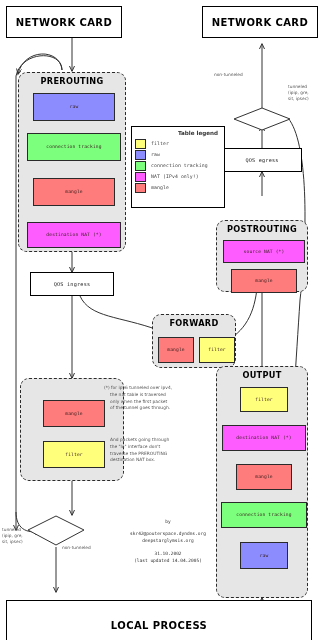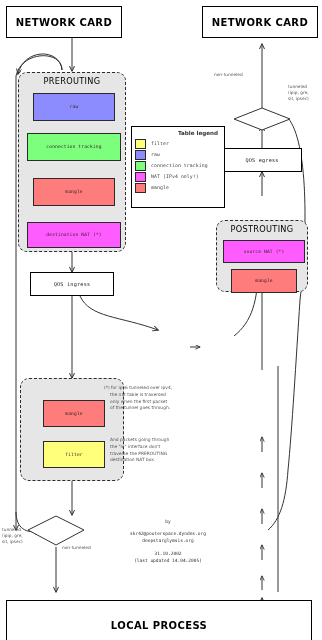--- a/index.html
+++ b/index.html
@@ -26,21 +26,21 @@
     font-size:5.2px;font-family:"DejaVu Sans Mono","Liberation Mono",monospace;
     letter-spacing:.2px;color:#222;
   }
 
   
   .chain{
     border:1.4px dashed #2b2b2b;border-radius:9px;background:#e6e6e6;
   }
   .chain-title{
     position:absolute;left:0;right:0;top:3px;text-align:center;
-    font-weight:normal;font-size:8.2px;letter-spacing:.3px;color:#000;
+    font-weight:bold;font-size:8.2px;letter-spacing:.3px;color:#000;
   }
 
   
   .tbox{
     position:absolute;border:1px solid #2a2a2a;
     display:flex;align-items:center;justify-content:center;
     font-size:4.6px;font-family:"DejaVu Sans Mono","Liberation Mono",monospace;
     letter-spacing:.15px;color:#3a2020;text-align:center;line-height:1.1;
   }
 
@@ -171,21 +171,48 @@
 
   <div class="abs chain" style="left:20px;top:378px;width:104px;height:103px;">
     <div class="tbox" style="left:22px;top:21px;width:60px;height:25px;background:#FF7C7C;">
       <span>mangle</span>
     </div>
     <div class="tbox" style="left:22px;top:62px;width:60px;height:25px;background:#FFFF7C;">
       <span>filter</span>
     </div>
   </div>
 
-
+  <div class="abs chain" style="left:152px;top:314px;width:84px;height:54px;">
+    <div class="chain-title">FORWARD</div>
+    <div class="tbox" style="left:5px;top:22px;width:34px;height:24px;background:#FF7C7C;">
+      <span>mangle</span>
+    </div>
+    <div class="tbox" style="left:46px;top:22px;width:34px;height:24px;background:#FFFF7C;">
+      <span>filter</span>
+    </div>
+  </div>
+
+  <div class="abs chain" style="left:216px;top:366px;width:92px;height:232px;">
+    <div class="chain-title">OUTPUT</div>
+    <div class="tbox" style="left:23px;top:20px;width:46px;height:23px;background:#FFFF7C;">
+      <span>filter</span>
+    </div>
+    <div class="tbox" style="left:5px;top:58px;width:82px;height:24px;background:#FF5CFF;">
+      <span>destination NAT (*)</span>
+    </div>
+    <div class="tbox" style="left:19px;top:97px;width:54px;height:24px;background:#FF7C7C;">
+      <span>mangle</span>
+    </div>
+    <div class="tbox" style="left:4px;top:135px;width:84px;height:24px;background:#7CFF7C;">
+      <span>connection tracking</span>
+    </div>
+    <div class="tbox" style="left:23px;top:175px;width:46px;height:25px;background:#8C8CFF;">
+      <span>raw</span>
+    </div>
+  </div>
 
   <div class="abs chain" style="left:216px;top:196px;width:92px;height:72px;margin-top:24px;">
     <div class="chain-title">POSTROUTING</div>
     <div class="tbox" style="left:6px;top:19px;width:80px;height:21px;background:#FF5CFF;">
       <span>source NAT (*)</span>
     </div>
     <div class="tbox" style="left:14px;top:48px;width:64px;height:22px;background:#FF7C7C;">
       <span>mangle</span>
     </div>
   </div>

